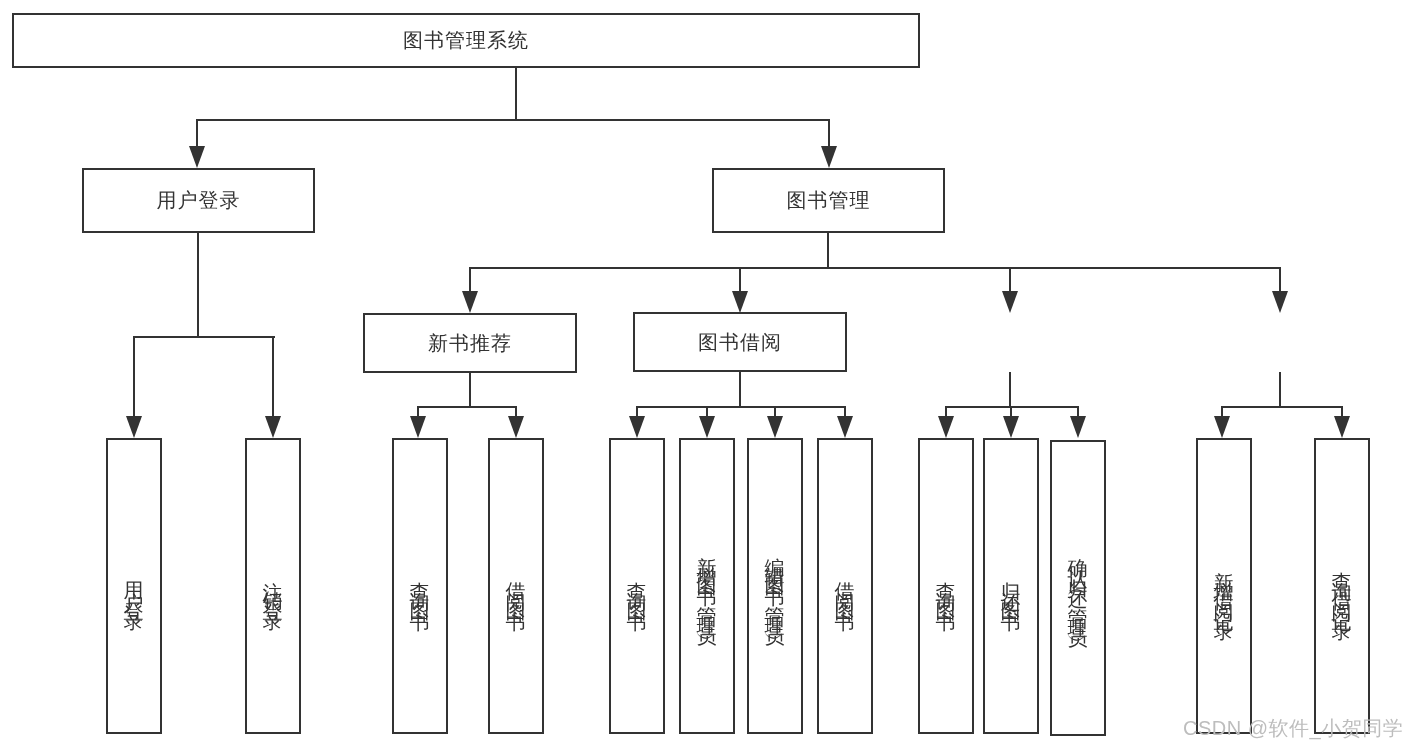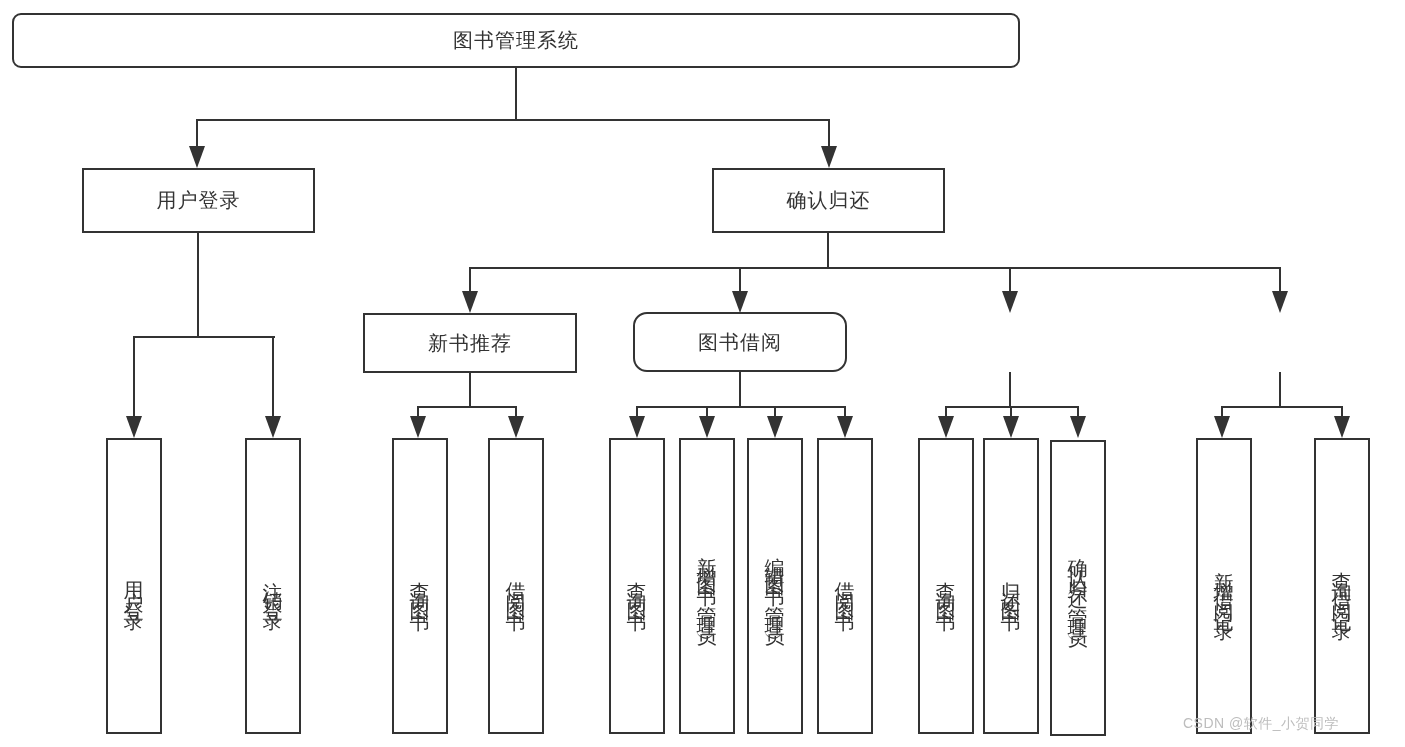--- a/index.html
+++ b/index.html
@@ -35,47 +35,47 @@
     position: absolute;
     width: 0; height: 0;
     border-left: 8px solid transparent;
     border-right: 8px solid transparent;
     border-top: 22px solid var(--line, #333333);
   }
   .watermark {
     position: absolute;
     left: 1183px;
     top: 715px;
-    font-size: 14px;
+    font-size: 20px;
     letter-spacing: 0.5px;
     color: var(--wm, #bdbdbd);
     white-space: nowrap;
   }
 </style>
 </head>
 <body>
 
 <div class="canvas" style="--line: #333333; --text: #333333; --wm: #bdbdbd; --bg: #ffffff;">
 
-  <div class="box hbox" style="left:12px; top:13px; width:1008px; height:55px;border-radius:9px;">
+  <div class="box hbox" style="left:12px; top:13px; width:908px; height:55px;">
     <span>图书管理系统</span>
   </div>
 
   <div class="line" style="left:515px; top:68px; width:2px; height:53px;"></div>
   <div class="line" style="left:196px; top:119px; width:634px; height:2px;"></div>
   <div class="line" style="left:196px; top:119px; width:2px; height:32px;"></div>
   <div class="arrow" style="left:189px; top:146px;"></div>
   <div class="line" style="left:828px; top:119px; width:2px; height:32px;"></div>
   <div class="arrow" style="left:821px; top:146px;"></div>
 
   <div class="box hbox" style="left:82px; top:168px; width:233px; height:65px;">
     <span>用户登录</span>
   </div>
   <div class="box hbox" style="left:712px; top:168px; width:233px; height:65px;">
-    <span>确认归还</span>
+    <span>图书管理</span>
   </div>
 
   <div class="line" style="left:197px; top:233px; width:2px; height:105px;"></div>
   <div class="line" style="left:133px; top:336px; width:142px; height:2px;"></div>
   <div class="line" style="left:133px; top:336px; width:2px; height:84px;"></div>
   <div class="arrow" style="left:126px; top:416px;"></div>
   <div class="line" style="left:272px; top:336px; width:2px; height:84px;"></div>
   <div class="arrow" style="left:265px; top:416px;"></div>
 
   <div class="line" style="left:827px; top:233px; width:2px; height:36px;"></div>
@@ -85,21 +85,21 @@
   <div class="line" style="left:739px; top:267px; width:2px; height:26px;"></div>
   <div class="arrow" style="left:732px; top:291px;"></div>
   <div class="line" style="left:1009px; top:267px; width:2px; height:26px;"></div>
   <div class="arrow" style="left:1002px; top:291px;"></div>
   <div class="line" style="left:1279px; top:267px; width:2px; height:26px;"></div>
   <div class="arrow" style="left:1272px; top:291px;"></div>
 
   <div class="box hbox" style="left:363px; top:313px; width:214px; height:60px;">
     <span>新书推荐</span>
   </div>
-  <div class="box hbox" style="left:633px; top:312px; width:214px; height:60px;border-radius:14px;">
+  <div class="box hbox" style="left:633px; top:312px; width:214px; height:60px;">
     <span>图书借阅</span>
   </div>
 
   <div class="line" style="left:469px; top:372px; width:2px; height:36px;"></div>
   <div class="line" style="left:417px; top:406px; width:100px; height:2px;"></div>
   <div class="line" style="left:417px; top:406px; width:2px; height:12px;"></div>
   <div class="arrow" style="left:410px; top:416px;"></div>
   <div class="line" style="left:515px; top:406px; width:2px; height:12px;"></div>
   <div class="arrow" style="left:508px; top:416px;"></div>
 

